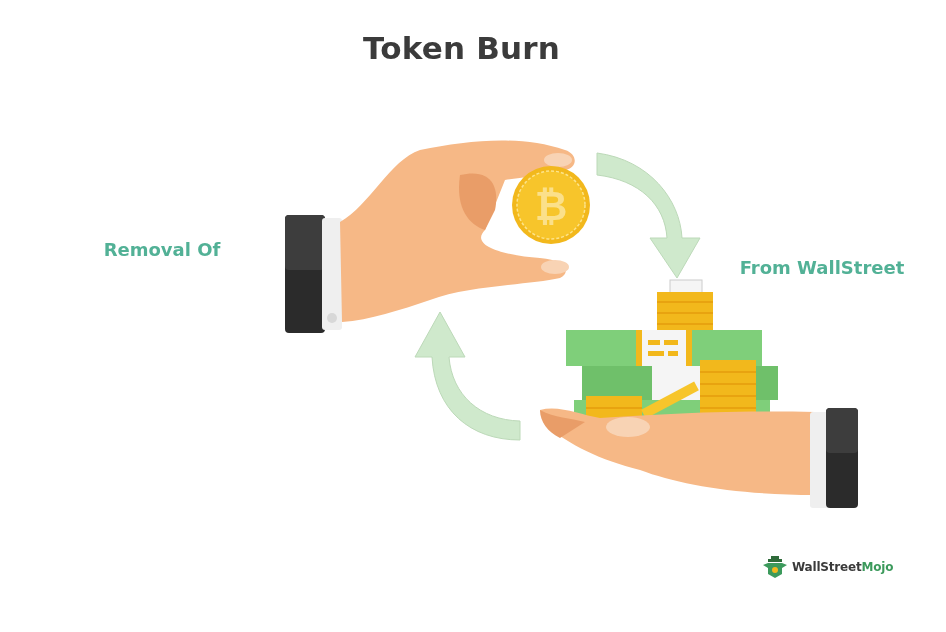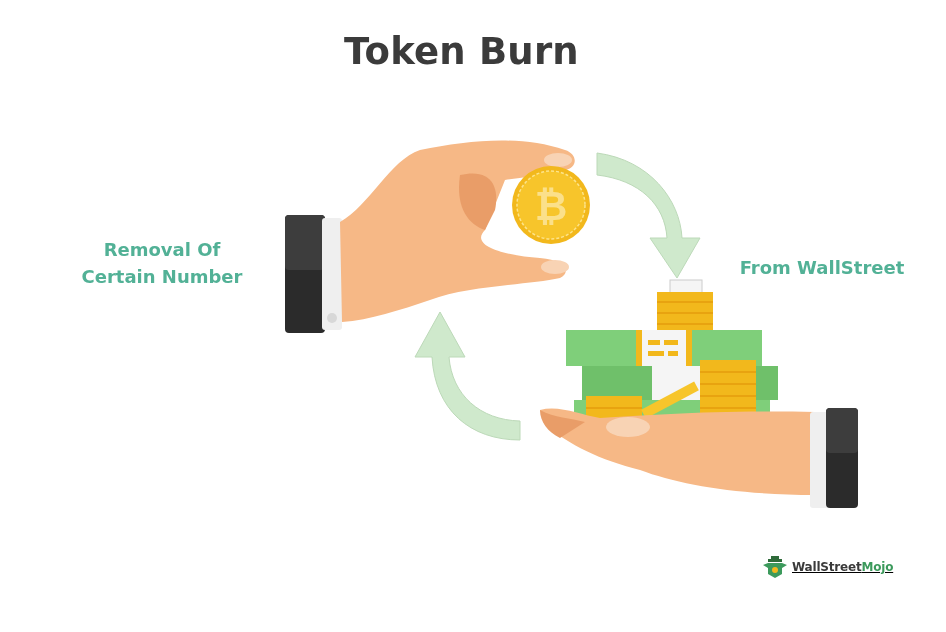--- a/index.html
+++ b/index.html
@@ -1,33 +1,32 @@
 <!DOCTYPE html>
 <html><head>
 <meta charset="utf-8">
 <style>
   html,body{margin:0;padding:0;background:#ffffff;}
   body{width:946px;height:632px;position:relative;overflow:hidden;font-family:"DejaVu Sans","Liberation Sans",sans-serif;}
-  .title{position:absolute;left:0;width:923px;top:30px;text-align:center;font-size:37px;font-weight:bold;color:#3b3b3b;letter-spacing:0.2px;}
+  .title{position:absolute;left:0;width:923px;top:30px;text-align:center;font-size:31px;font-weight:bold;color:#3b3b3b;letter-spacing:0.2px;}
   .label{position:absolute;color:#52b196;font-weight:bold;font-size:18px;line-height:27px;text-align:center;}
   .label-left{left:52px;width:220px;top:236px;}
   .label-right{left:722px;width:200px;top:254px;}
   svg.art{position:absolute;left:0;top:0;}
-  .logo{position:absolute;left:762px;top:556px;display:flex;align-items:center;gap:4px;text-decoration:underline;}
+  .logo{position:absolute;left:762px;top:556px;display:flex;align-items:center;gap:4px;}
   .logo-text{font-size:12px;font-weight:bold;color:#3a3a3a;font-family:"DejaVu Sans",sans-serif;letter-spacing:-0.2px;}
   .logo-text .accent{color:#3c9a5c;}
 </style>
 </head>
 <body>
 
 <div class="title">Token Burn</div>
 
 <div class="label label-left">
   <div>Removal Of</div>
-  <div>Certain Number</div>
 </div>
 
 <div class="label label-right">From WallStreet</div>
 
 <svg class="art" width="946" height="632" viewBox="0 0 946 632">
 
   <g>
     <path d="M597 153 C650 160 680 200 682 238 L700 238 L677 278 L650 238 L667 238 C665 205 640 180 597 175 Z" fill="#cfe9cc" stroke="#bcd9b8" stroke-width="1"></path>
   </g>
 

